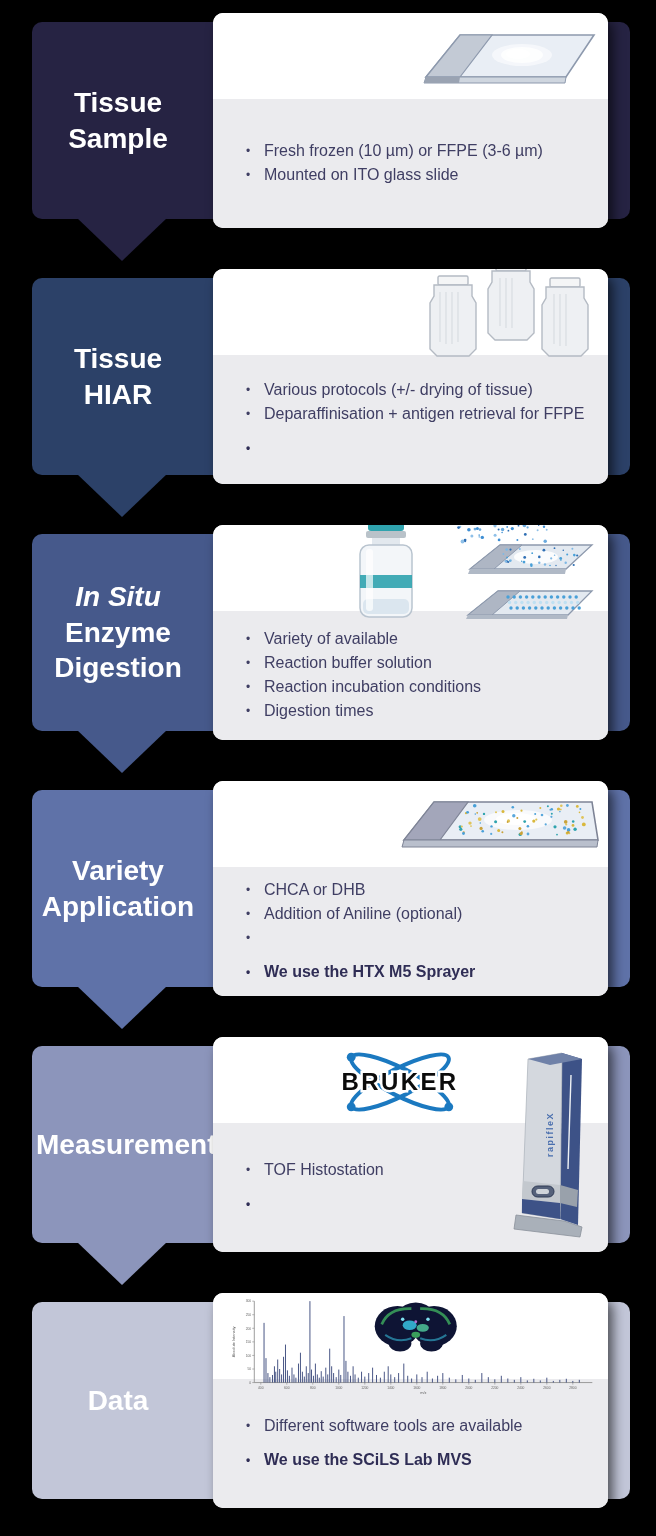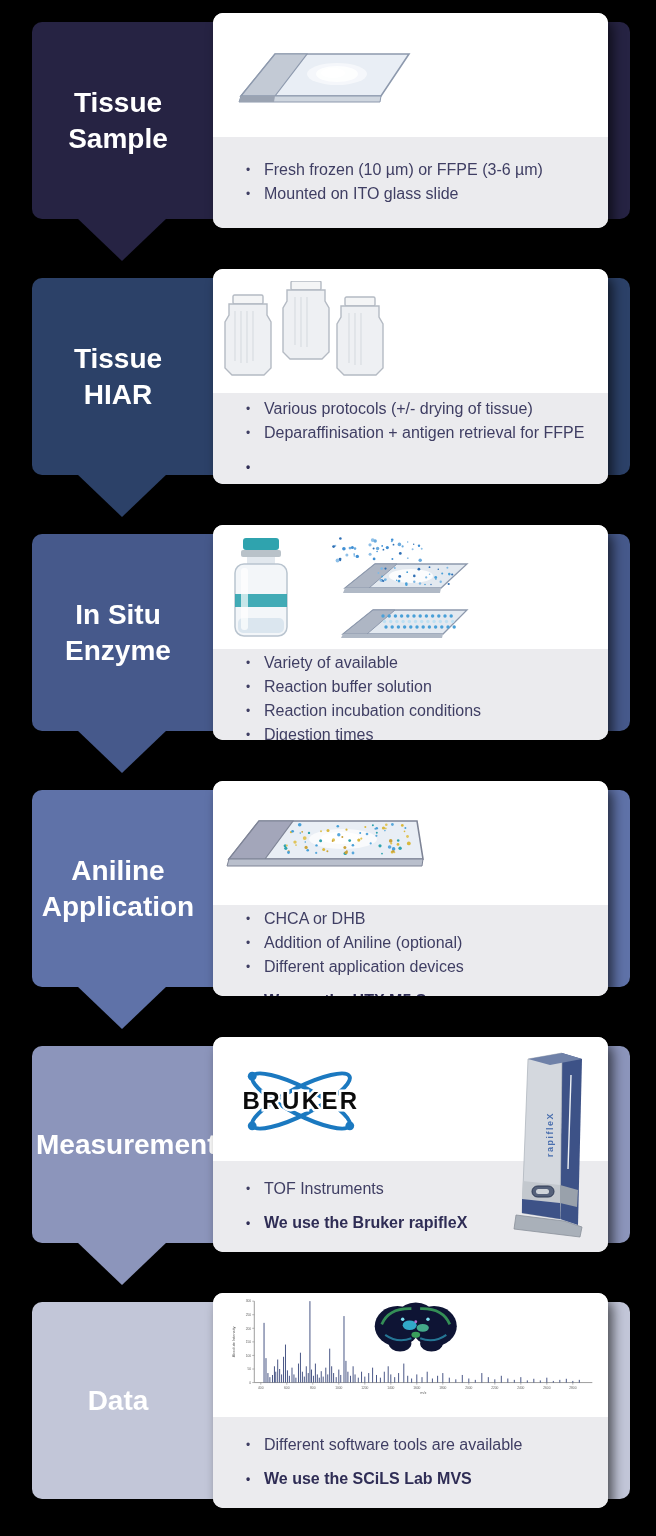--- a/index.html
+++ b/index.html
@@ -15,36 +15,36 @@
   .panel {
     position:absolute; left:32px; top:9px; width:598px; height:197px;
     border-radius:10px; display:flex; align-items:center;
     box-shadow:6px 8px 14px rgba(0,0,0,.55);
   }
   .label {
     width:172px; text-align:center; color:#fff;
     font-size:28px; font-weight:700; line-height:1.27;
     padding:0 4px; box-sizing:border-box;
   }
-  .label-line.italic { }
+  .label-line.italic { font-style:italic; }
 
   .pointer {
     position:absolute; left:76px; top:204px; width:92px; height:44px;
     clip-path:polygon(0 0, 100% 0, 50% 100%);
   }
 
   .card {
     position:absolute; left:213px; top:0; width:395px; height:215px;
     background:#fff; border-radius:10px; overflow:hidden;
     box-shadow:5px 7px 12px rgba(0,0,0,.6);
     display:flex; flex-direction:column;
   }
   .figure {
-    height:124px; flex:none; position:relative; background:#fff;
-    display:flex; align-items:center; justify-content:flex-start;
+    height:86px; flex:none; position:relative; background:#fff;
+    display:flex; align-items:center; justify-content:flex-end;padding-left:35px;
   }
   .details {
     flex:1; background:#ebebee;
     display:flex; flex-direction:column; justify-content:center;
     padding:2px 8px 4px 33px; box-sizing:border-box;
   }
   ul.bullets { list-style:none; margin:0; padding:0; }
   .bullet { display:flex; align-items:flex-start; font-size:16px; line-height:24px; color:#3f3e63; }
   .bullet .dot { width:18px; flex:none; font-size:12px; line-height:24px; color:#3f3e63; }
   .bullet.bold { font-weight:700; color:#2f2d55; margin-top:10px; }
@@ -148,20 +148,21 @@
           </ul>
       </div>
     </div>
   </section>
 
   <section class="step">
     <div class="panel" style="background: rgb(70, 89, 139);">
       <div class="label">
           <div class="label-line italic">In Situ</div>
           <div class="label-line">Enzyme</div>
+          <div class="label-line">Digestion</div>
         </div>
     </div>
     <div class="pointer" style="background: rgb(70, 89, 139);"></div>
     <div class="card">
       <div class="figure">
           <svg id="ill-in-situ-enzyme-digestion" width="270" height="102" viewBox="0 0 270 102">
 
     <rect x="30" y="2" width="36" height="12" rx="3" fill="#2fa3ae"></rect>
     <rect x="28" y="14" width="40" height="7" rx="2" fill="#b9c2c9"></rect>
     <rect x="34" y="21" width="28" height="8" fill="#e2e8ee"></rect>
@@ -316,21 +317,21 @@
               <span class="btext">Digestion times</span>
             </li>
           </ul>
       </div>
     </div>
   </section>
 
   <section class="step">
     <div class="panel" style="background: rgb(95, 114, 168);">
       <div class="label">
-          <div class="label-line">Aniline</div>
+          <div class="label-line">Variety</div>
           <div class="label-line">Application</div>
         </div>
     </div>
     <div class="pointer" style="background: rgb(95, 114, 168);"></div>
     <div class="card">
       <div class="figure">
           <svg id="ill-matrix-application" width="220" height="72" viewBox="0 0 220 72">
     <polygon points="16,52 46,14 204,14 210,52" fill="#e9eef5" stroke="#7e8496" stroke-width="1.6"></polygon>
     <polygon points="16,52 46,14 80,14 52,52" fill="#a3a6ba" stroke="#7e8496" stroke-width="1.2"></polygon>
     <polygon points="16,52 210,52 209,59 14,59" fill="#b9bfcc" stroke="#7e8496" stroke-width="1"></polygon>
@@ -415,21 +416,20 @@
             <li class="bullet">
               <span class="dot">•</span>
               <span class="btext">CHCA or DHB</span>
             </li>
             <li class="bullet">
               <span class="dot">•</span>
               <span class="btext">Addition of Aniline (optional)</span>
             </li>
             <li class="bullet">
               <span class="dot">•</span>
-              <span class="btext">Different application devices</span>
             </li>
             <li class="bullet bold">
               <span class="dot">•</span>
               <span class="btext">We use the HTX M5 Sprayer</span>
             </li>
           </ul>
       </div>
     </div>
   </section>
 
@@ -463,25 +463,24 @@
     <polygon points="48,140 66,145 65,162 48,158" fill="#99a1ab"></polygon>
     <rect x="20" y="141" width="22" height="11" rx="5.5" fill="#55617a" stroke="#2e3a55" stroke-width="1"></rect>
     <rect x="24" y="144" width="13" height="5" rx="2.5" fill="#cfd4da"></rect>
     <polygon points="10,154 48,158 48,174 10,168" fill="#3d5287"></polygon>
   </svg>
         </div>
       <div class="details">
         <ul class="bullets">
             <li class="bullet">
               <span class="dot">•</span>
-              <span class="btext">TOF Instruments</span>
+              <span class="btext">TOF Histostation</span>
             </li>
             <li class="bullet bold">
               <span class="dot">•</span>
-              <span class="btext">We use the Bruker rapifleX</span>
             </li>
           </ul>
       </div>
     </div>
   </section>
 
   <section class="step">
     <div class="panel" style="background: rgb(194, 198, 216);">
       <div class="label">
           <div class="label-line">Data</div>

